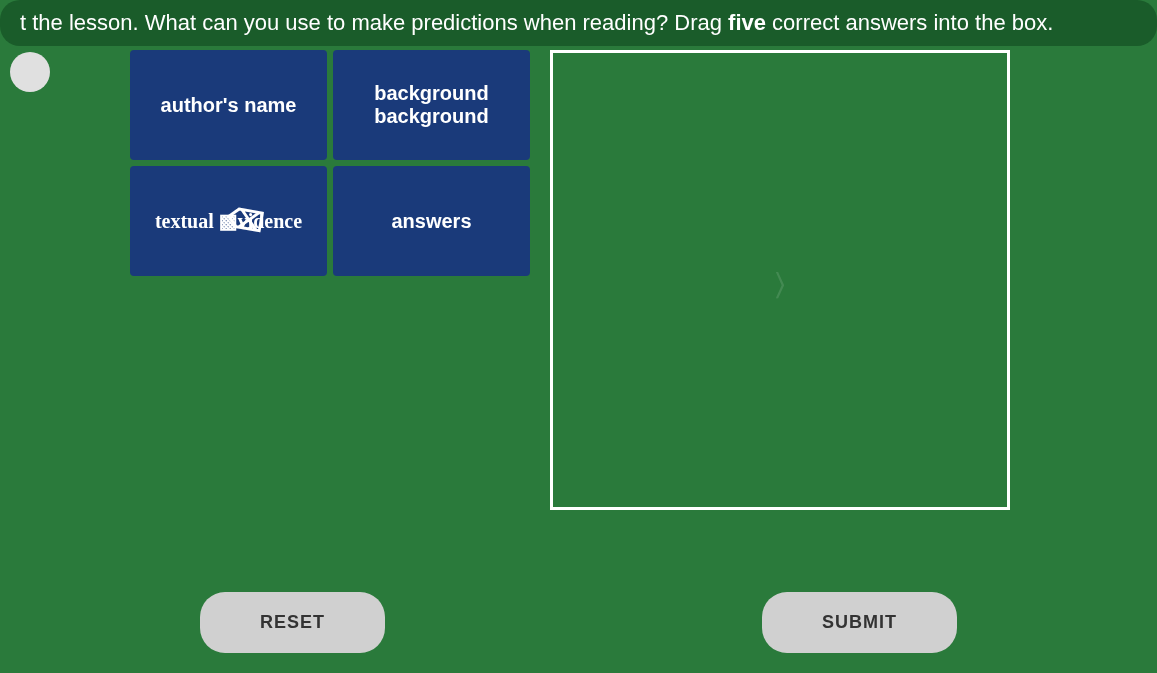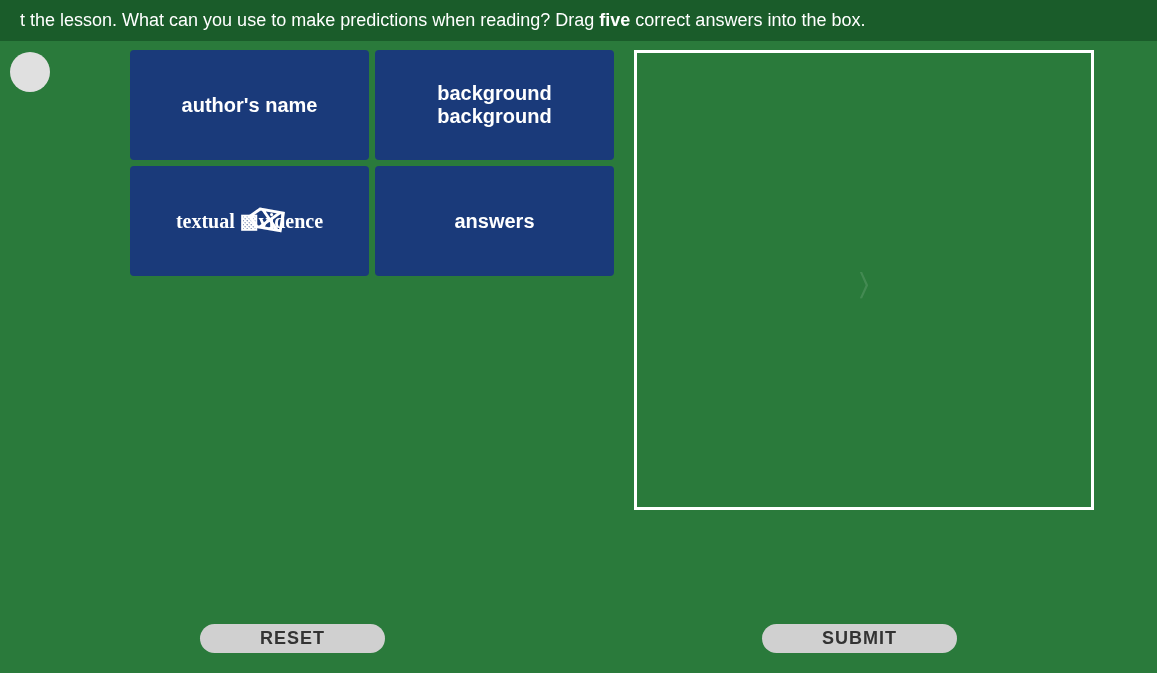--- a/index.html
+++ b/index.html
@@ -9,26 +9,27 @@
       height: 673px;
       background-color: #2a7a3b;
       font-family: Arial, sans-serif;
       overflow: hidden;
       position: relative;
     }
 
     .instruction-bar {
       background-color: #1a5c2a;
       color: white;
-      font-size: 18px;
+      font-size: 22px;
       padding: 10px 20px;
       width: 100%;
       position: absolute;
       top: 0;
       left: 0;
+      border-radius: 20px;
     }
 
     .instruction-bar strong {
       font-weight: bold;
     }
 
     .circle-indicator {
       width: 40px;
       height: 40px;
       background-color: #e0e0e0;
@@ -45,21 +46,21 @@
       right: 50px;
       display: flex;
       gap: 20px;
       align-items: flex-start;
     }
 
     .drag-grid {
       display: grid;
       grid-template-columns: 1fr 1fr;
       gap: 6px;
-      width: 484px;
+      width: 400px;
     }
 
     .drag-item {
       background-color: #1a3a7a;
       color: white;
       font-size: 20px;
       font-weight: bold;
       text-align: center;
       padding: 30px 20px;
       border-radius: 4px;
@@ -97,21 +98,21 @@
       right: 0;
       display: flex;
       justify-content: space-between;
       padding: 0 200px 0 200px;
     }
 
     .btn {
       background-color: #d0d0d0;
       border: none;
       border-radius: 25px;
-      padding: 4px 60px;
+      padding: 20px 60px;
       font-size: 18px;
       font-weight: bold;
       color: #333;
       cursor: pointer;
       letter-spacing: 1px;
     }
   </style>
 </head>
 <body>
 

